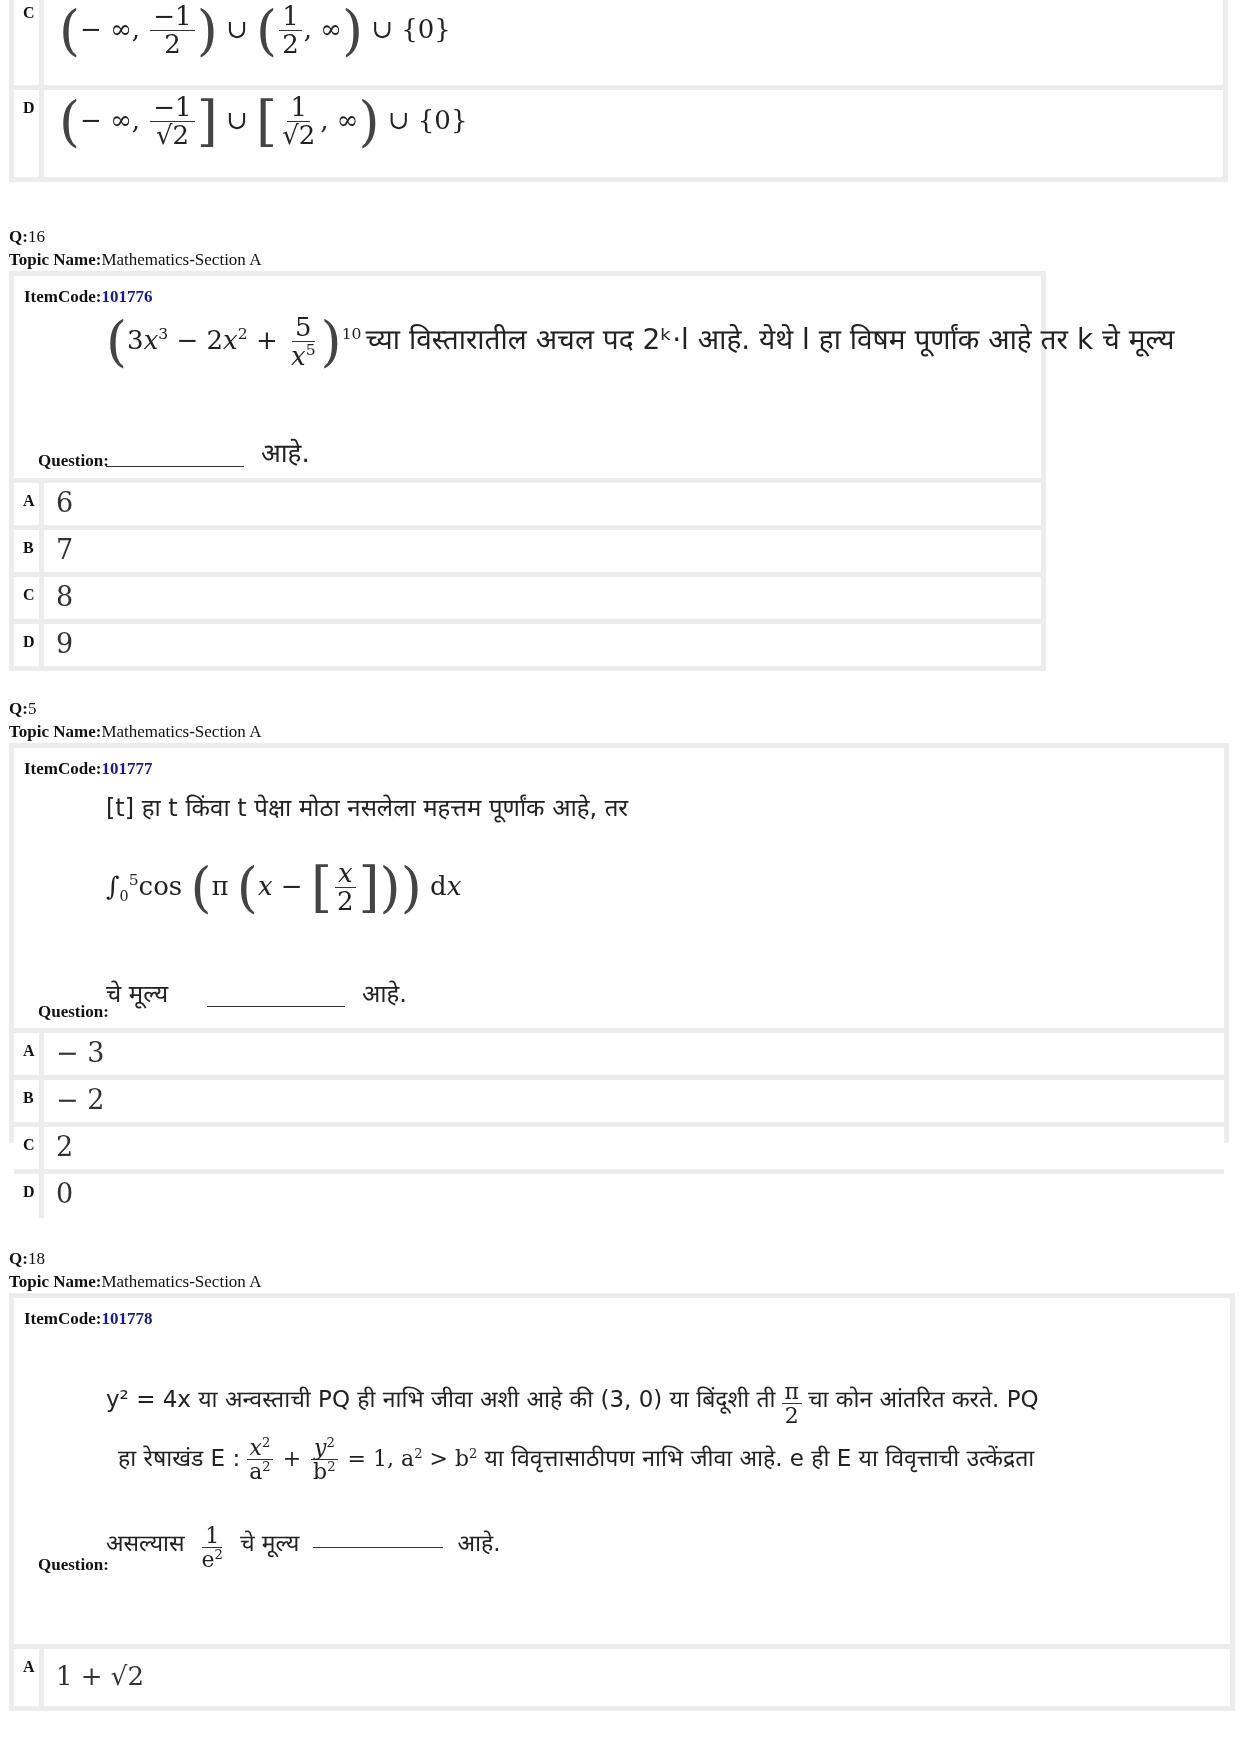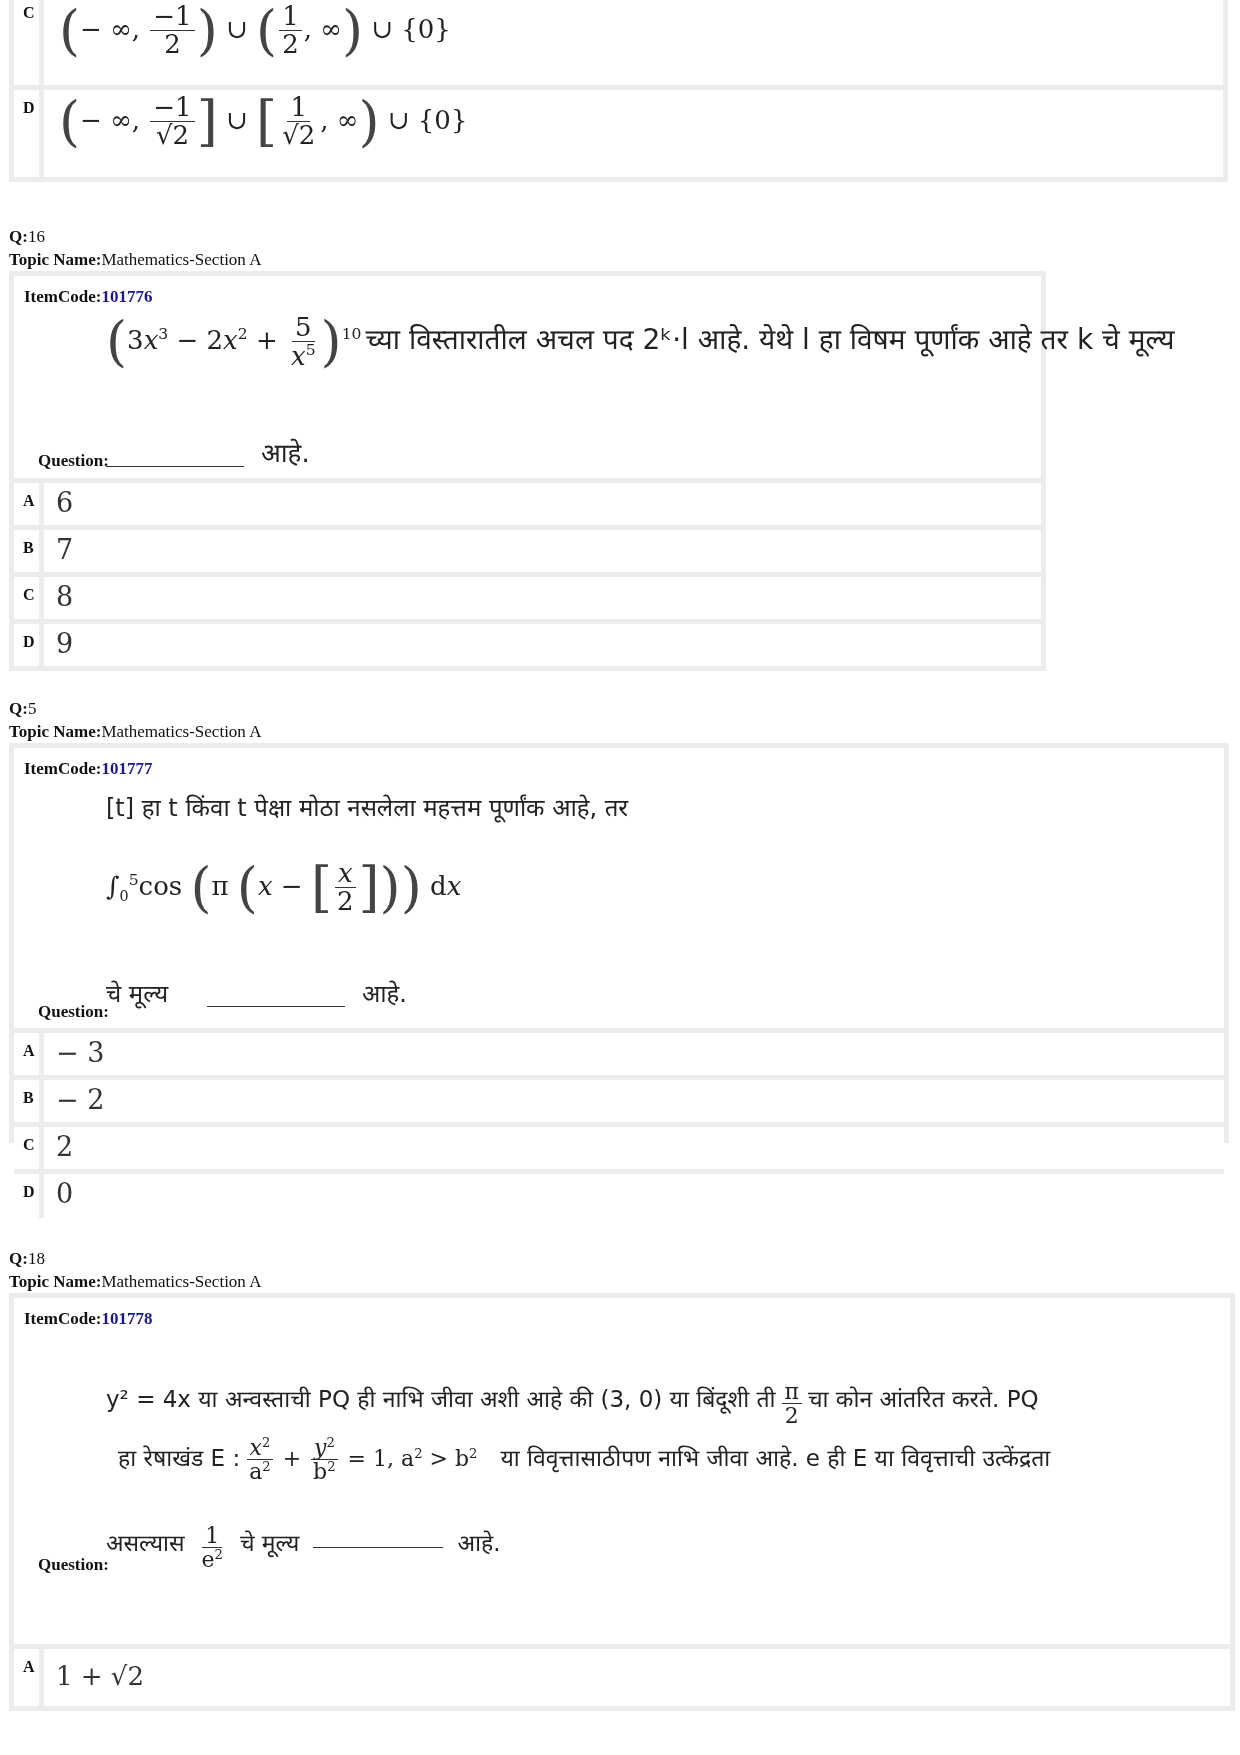--- a/index.html
+++ b/index.html
@@ -179,21 +179,21 @@
     <span class="math" style="font-size:22px;">
       <span class="frac">
           <span class="num"><i>x</i><sup>2</sup></span>
           <span class="den">a<sup>2</sup></span>
         </span> +
       <span class="frac">
           <span class="num"><i>y</i><sup>2</sup></span>
           <span class="den">b<sup>2</sup></span>
         </span> = 1, a<sup>2</sup> &gt; b<sup>2</sup>
     </span>
-    <span class="deva" style="font-size:23px;margin-left:16px;">या विवृत्तासाठीपण नाभि जीवा आहे.  e ही E या विवृत्ताची उत्केंद्रता</span>
+    <span class="deva" style="font-size:23px;">या विवृत्तासाठीपण नाभि जीवा आहे.  e ही E या विवृत्ताची उत्केंद्रता</span>
   </div>
 
   <div class="qlabel" style="top:257px;">Question:</div>
   <div class="abs" style="left:92px; top:226px; white-space:nowrap;">
     <span class="deva" style="font-size:23px;">असल्यास</span>
     <span class="math frac" style="font-size:22px; margin:0 10px;">
         <span class="num">1</span>
         <span class="den">e<sup>2</sup></span>
       </span>
     <span class="deva" style="font-size:23px;">चे मूल्य</span>

